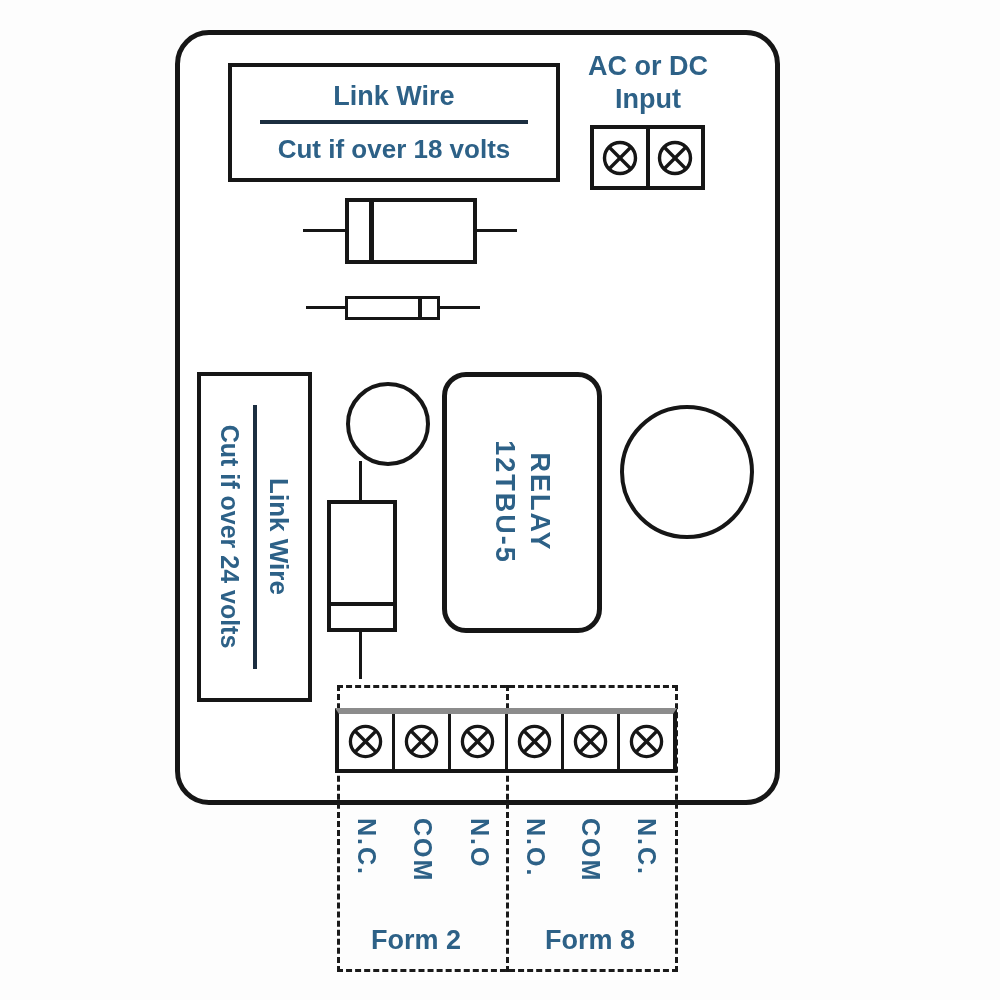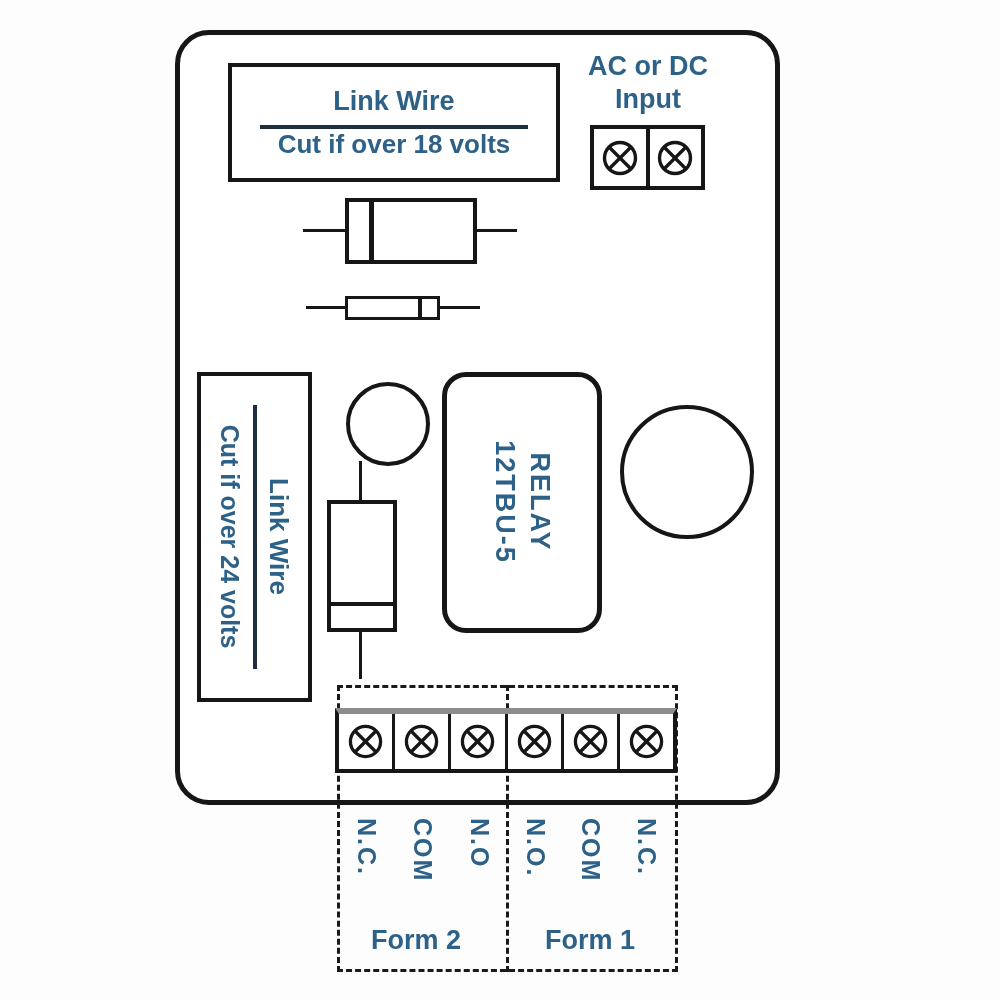--- a/index.html
+++ b/index.html
@@ -13,21 +13,21 @@
 
   
   .board{left:175px;top:30px;width:605px;height:775px;
     border:5px solid #161616;border-radius:34px;background:#ffffff;}
 
   
   .top-box{left:228px;top:63px;width:332px;height:119px;border:4px solid #161616;
     display:flex;flex-direction:column;align-items:center;justify-content:center;background:#fff;}
   .top-box .t1{font-size:27px;font-weight:700;line-height:30px;padding-bottom:9px;}
   .top-box .rule{width:268px;height:4px;background:#1c2e40;}
-  .top-box .t2{font-size:26px;font-weight:700;line-height:30px;}
+  .top-box .t2{font-size:26px;font-weight:700;line-height:30px;padding-top:10px;}
 
   
   .input-label{left:572px;top:50px;width:152px;text-align:center;
     font-size:27px;font-weight:700;line-height:33px;}
   .input-block{left:590px;top:125px;width:115px;height:65px;border:4px solid #161616;
     display:flex;background:#fff;}
   .input-block .cell{flex:1;display:flex;align-items:center;justify-content:center;}
   .input-block .cell + .cell{border-left:4px solid #161616;}
 
   
@@ -195,15 +195,15 @@
   </div>
 
   <div class="abs tlabel" style="left:325px;top:847px;">N.C.</div>
   <div class="abs tlabel" style="left:381px;top:847px;">COM</div>
   <div class="abs tlabel" style="left:438px;top:847px;">N.O</div>
   <div class="abs tlabel" style="left:494px;top:847px;">N.O.</div>
   <div class="abs tlabel" style="left:549px;top:847px;">COM</div>
   <div class="abs tlabel" style="left:605px;top:847px;">N.C.</div>
 
   <div class="abs form-label" style="left:346px;">Form 2</div>
-  <div class="abs form-label" style="left:520px;">Form 1</div>
+  <div class="abs form-label" style="left:520px;">Form 8</div>
 
 </div>
 
 </body></html>

